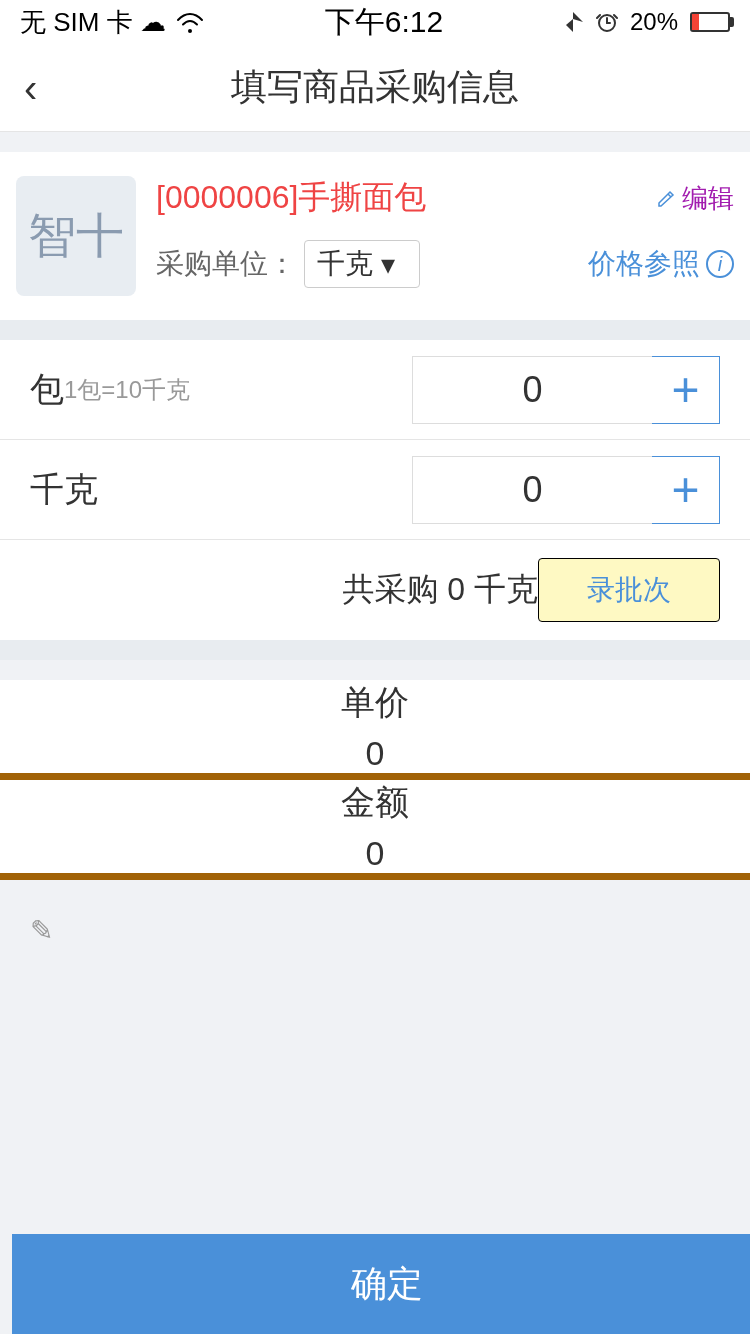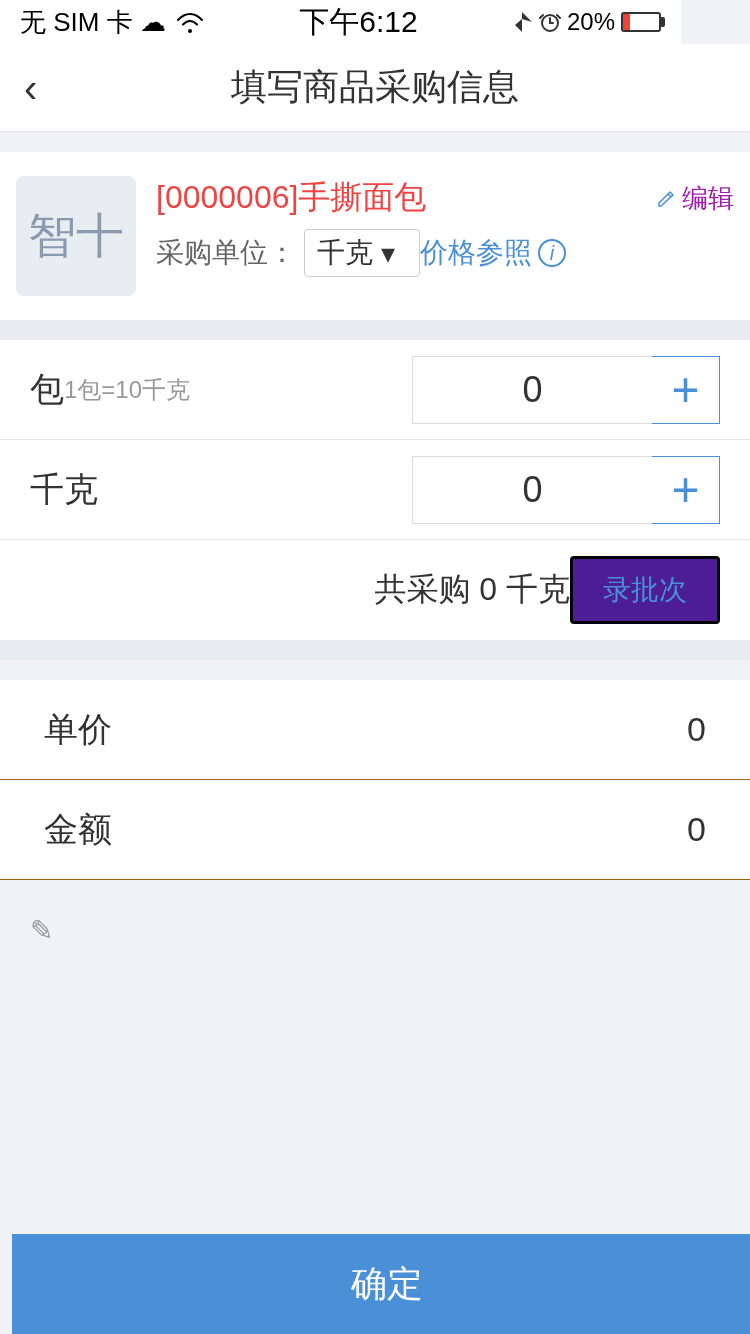--- a/index.html
+++ b/index.html
@@ -8,21 +8,21 @@
       width: 750px;
       min-height: 1334px;
       font-family: -apple-system, "PingFang SC", "Helvetica Neue", Arial, sans-serif;
       background: #f0f2f5;
       font-size: 32px;
       color: #333;
     }
 
     
     .status-bar {
-      width: 681px;
+      width: 750px;
       height: 44px;
       background: #fff;
       display: flex;
       align-items: center;
       justify-content: space-between;
       padding: 0 20px;
       font-size: 28px;
       color: #000;
     }
     .status-left {
@@ -31,21 +31,21 @@
       gap: 8px;
       font-size: 26px;
     }
     .status-center {
       font-size: 30px;
       font-weight: 500;
     }
     .status-right {
       display: flex;
       align-items: center;
-      gap: 6px;
+      gap: 12px;
       font-size: 24px;
     }
     .battery-icon {
       display: inline-flex;
       align-items: center;
       position: relative;
     }
     .battery-body {
       width: 40px;
       height: 20px;
@@ -137,23 +137,23 @@
     .edit-btn {
       color: #a21caf;
       font-size: 26px;
       display: flex;
       align-items: center;
       gap: 4px;
       cursor: pointer;
     }
     .unit-row {
       display: flex;
-      justify-content: flex-start;
-      align-items: center;
-      margin-top: 9px;
+      justify-content: space-between;
+      align-items: center;
+      margin-top: 20px;
     }
     .unit-label {
       font-size: 28px;
       color: #666;
     }
     .unit-select {
       border: 1px solid #ccc;
       border-radius: 4px;
       padding: 4px 24px 4px 12px;
       font-size: 28px;
@@ -247,40 +247,41 @@
       height: 100px;
       background: #fff;
     }
     .summary-text {
       font-size: 32px;
       color: #333;
       flex: 1;
       text-align: right;
     }
     .record-btn {
-      border: 3px solid #000000;
+      border: 1px solid #000000;
       color: #4a90d9;
-      background: #4c1d95;
-      padding: 12px 30px;
+      background: #fef9c3;
+      padding: 12px 48px;
       font-size: 28px;
       border-radius: 4px;
       cursor: pointer;
     }
 
     
     .price-section {
       background: #fff;
       margin-top: 20px;
     }
     .price-row {
       display: flex;
       align-items: center;
       padding: 0 44px;
       height: 100px;
-      border-bottom: 1px solid #a16207;
+      border-bottom: 7px solid #a16207;
+      flex-direction: column;
     }
     .price-label {
       font-size: 34px;
       color: #333;
       flex: 1;
     }
     .price-value {
       font-size: 34px;
       color: #333;
     }

